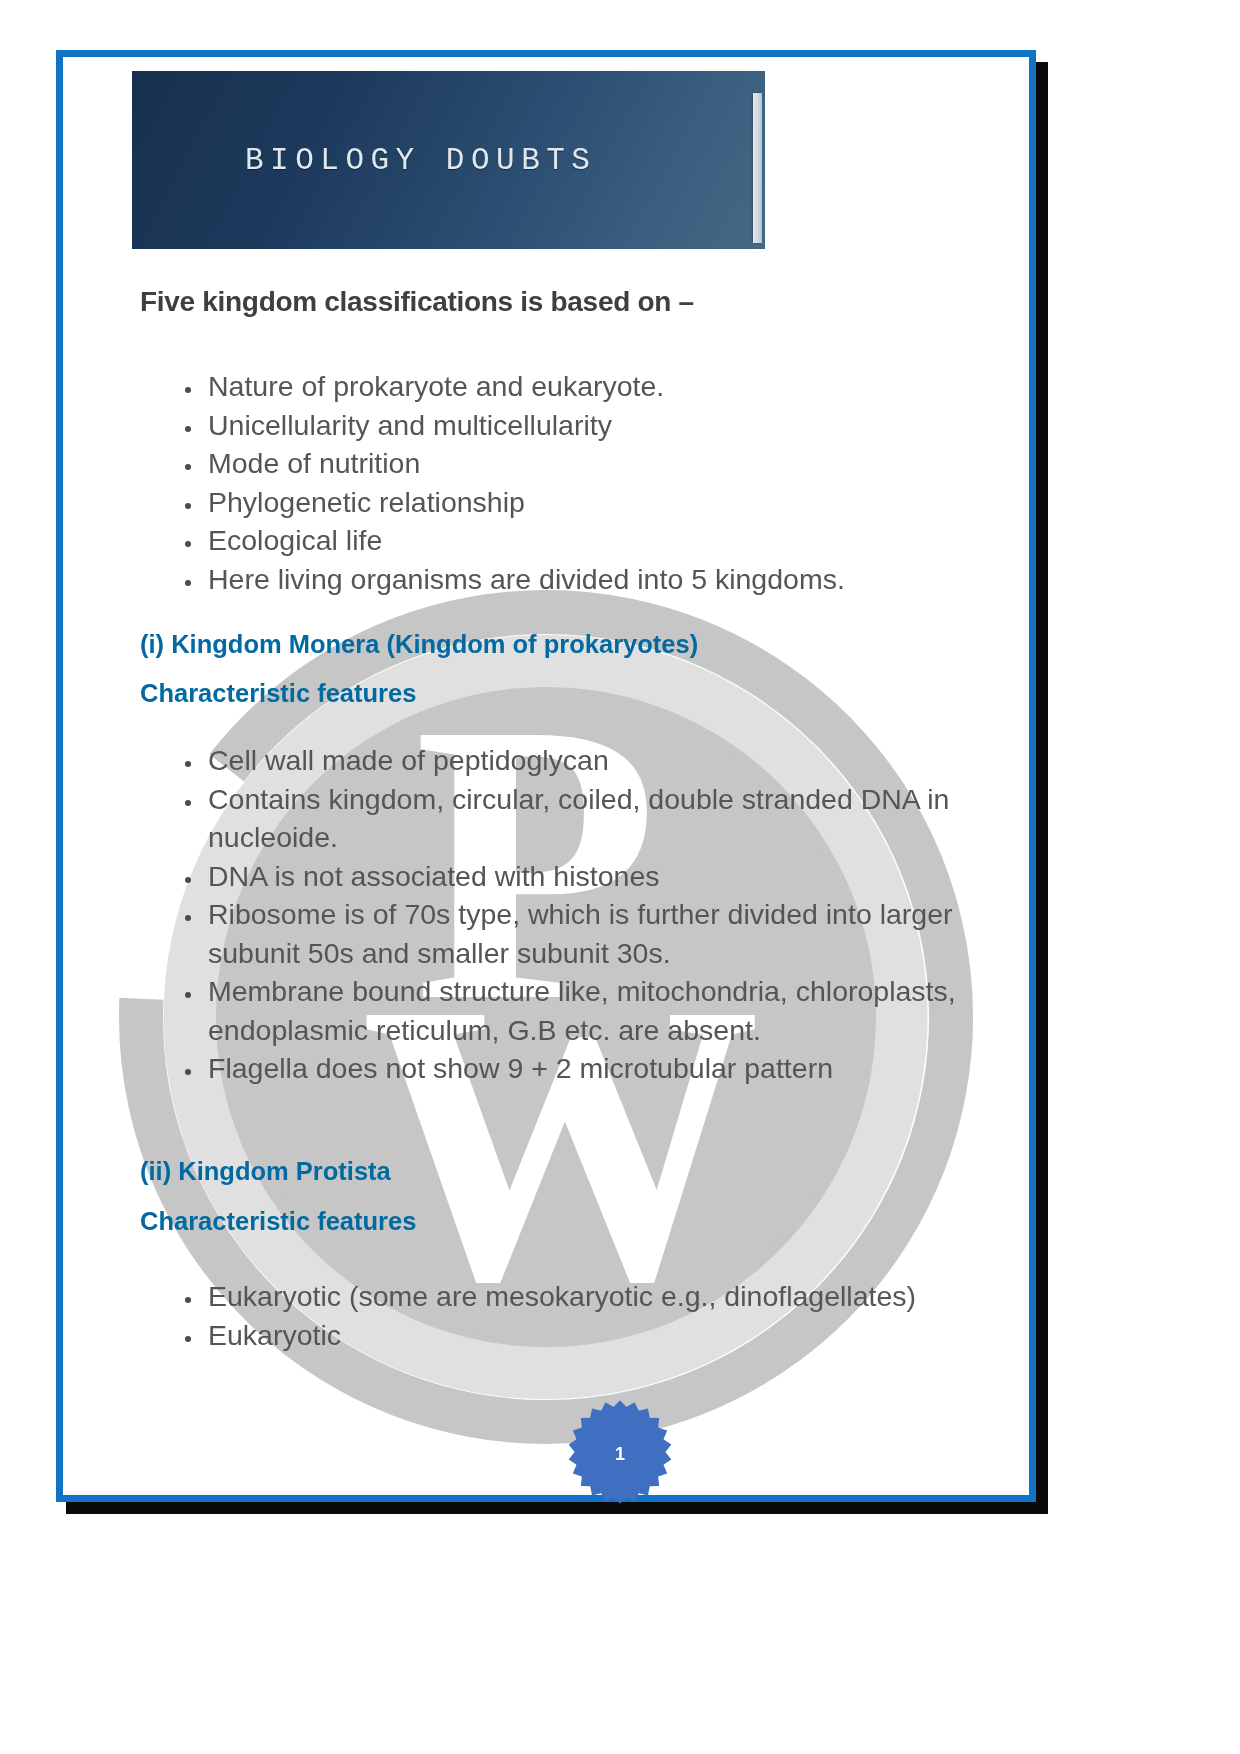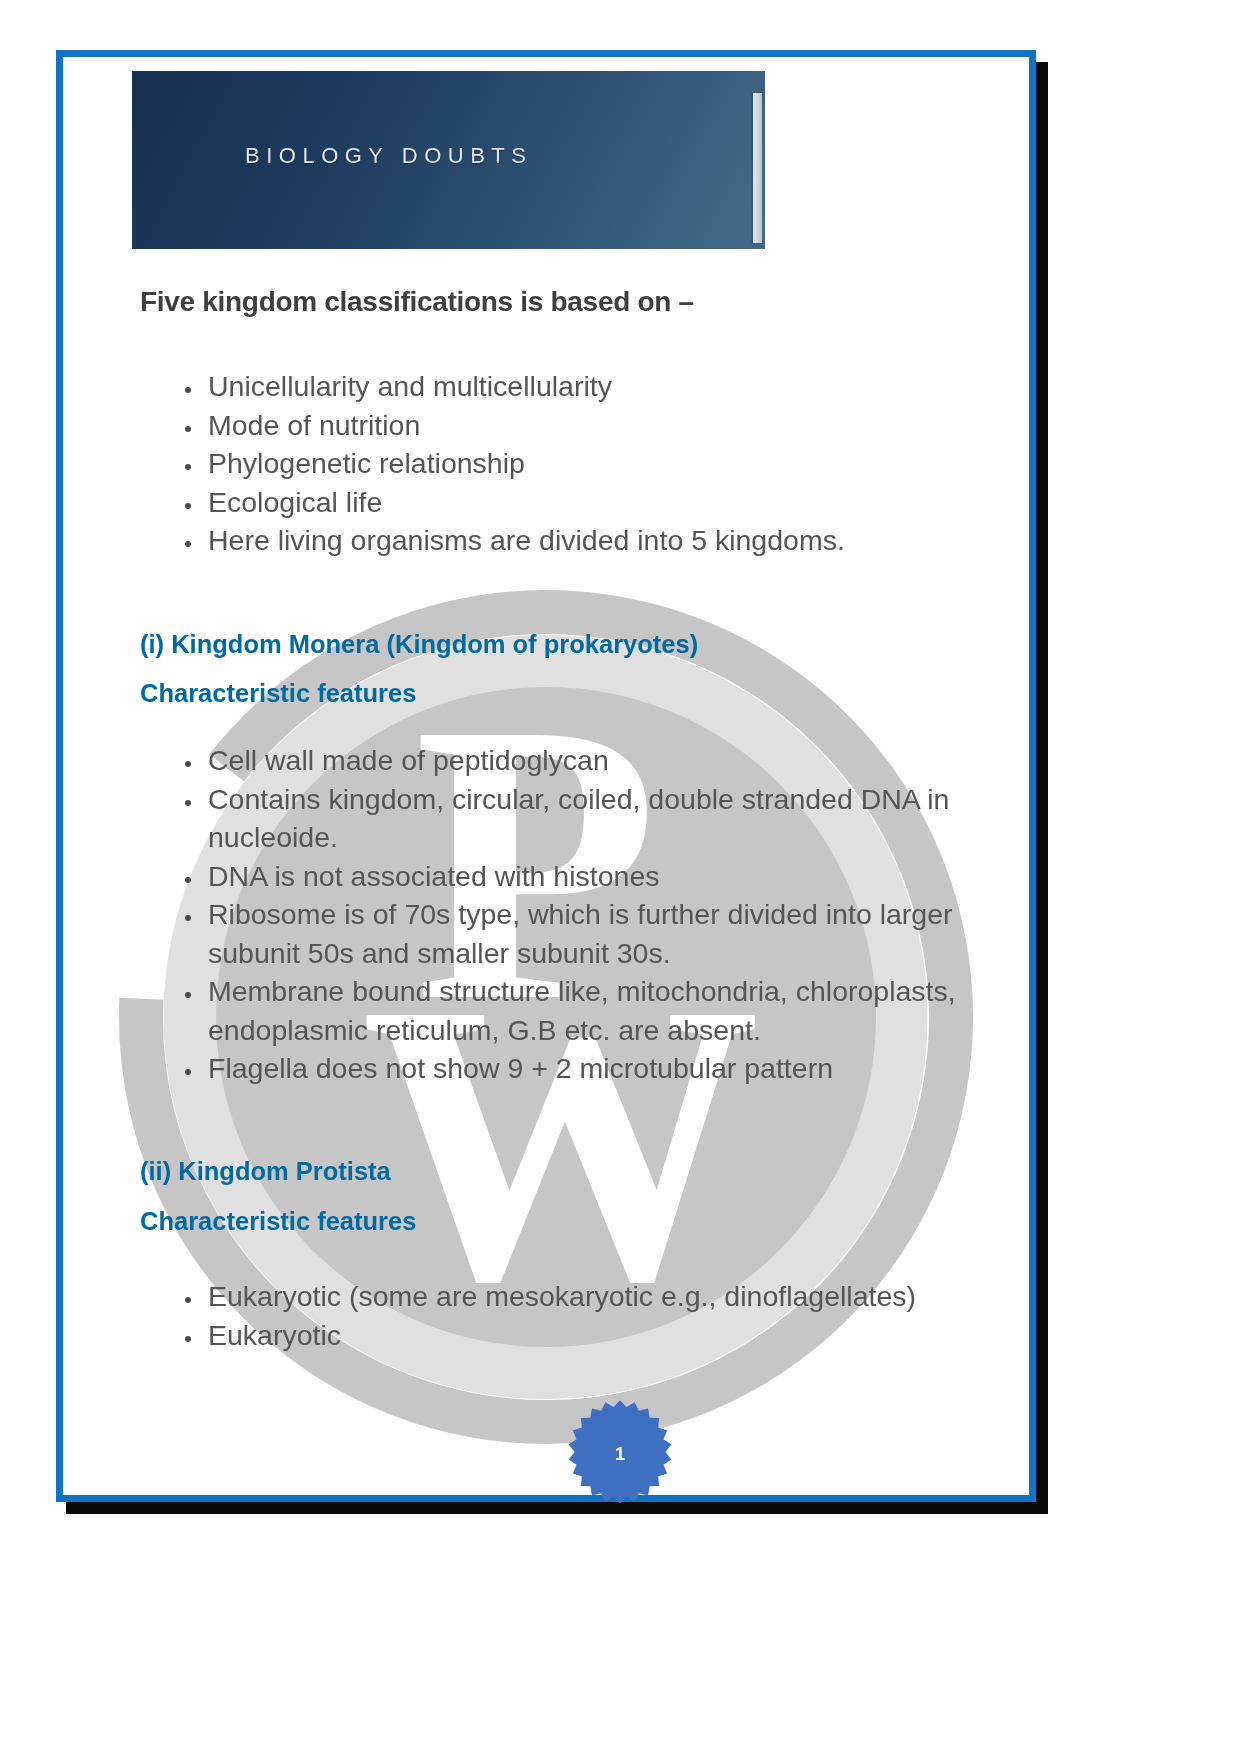--- a/index.html
+++ b/index.html
@@ -62,22 +62,22 @@
     width: 633px;
     height: 178px;
     background: linear-gradient(118deg, #17304f 0%, #1d3a5c 30%, #2c4f73 62%, #3c6180 85%, #456a86 100%);
     z-index: 2;
   }
   .banner-title {
     position: absolute;
     left: 113px;
     top: 72px;
     color: #dfe7ef;
-    font-family: Liberation Sans, sans-serif;
-    font-size: 22px;
+    font-family: Liberation Mono, monospace;
+    font-size: 31px;
     letter-spacing: 6.5px;
     white-space: nowrap;
     text-shadow: 0 1px 1px rgba(0,0,0,0.45);
   }
   .banner-edge {
     position: absolute;
     right: 3px;
     top: 22px;
     width: 9px;
     height: 150px;
@@ -192,20 +192,21 @@
 
     <div class="banner">
       <div class="banner-title">BIOLOGY DOUBTS</div>
       <div class="banner-edge"></div>
     </div>
 
     <div class="content">
       <div class="doc-title">Five kingdom classifications is based on –</div>
 
       <ul class="bullets list-a" id="intro-list">
+          <li>Nature of prokaryote and eukaryote.</li>
           <li>Unicellularity and multicellularity</li>
           <li>Mode of nutrition</li>
           <li>Phylogenetic relationship</li>
           <li>Ecological life</li>
           <li>Here living organisms are divided into 5 kingdoms.</li>
         </ul>
 
       <div class="h-section h-monera">(i) Kingdom Monera (Kingdom of prokaryotes)</div>
       <div class="h-section h-charac-1">Characteristic features</div>
 

